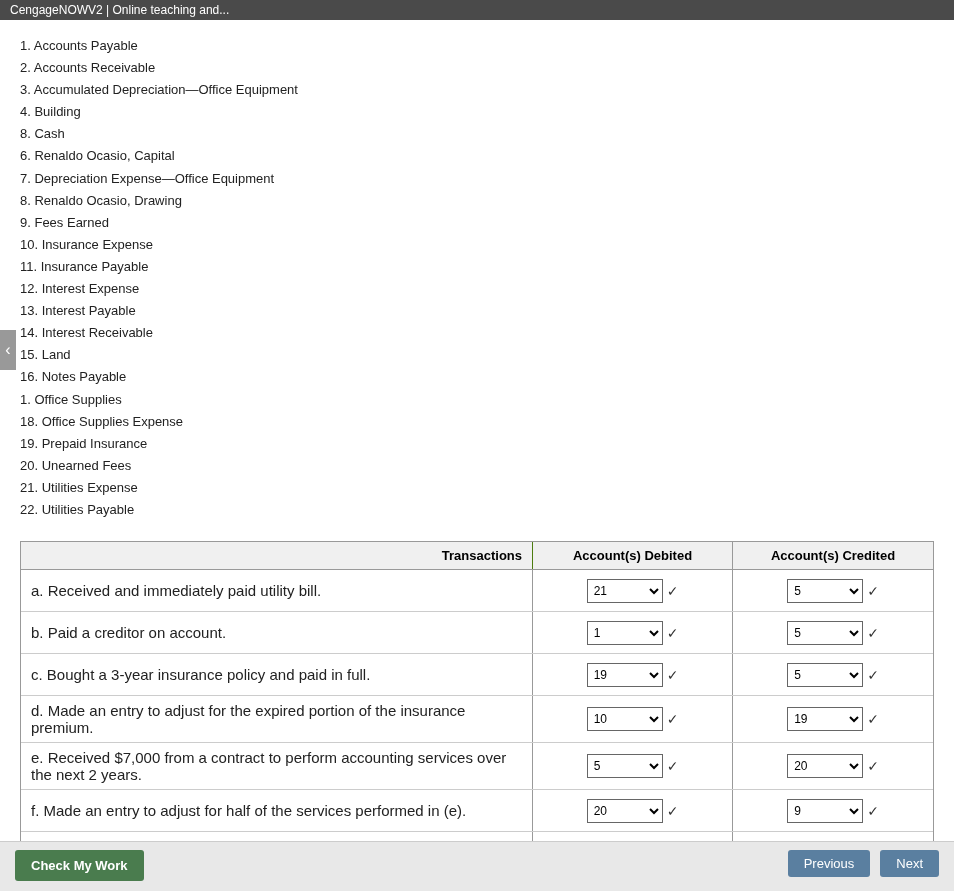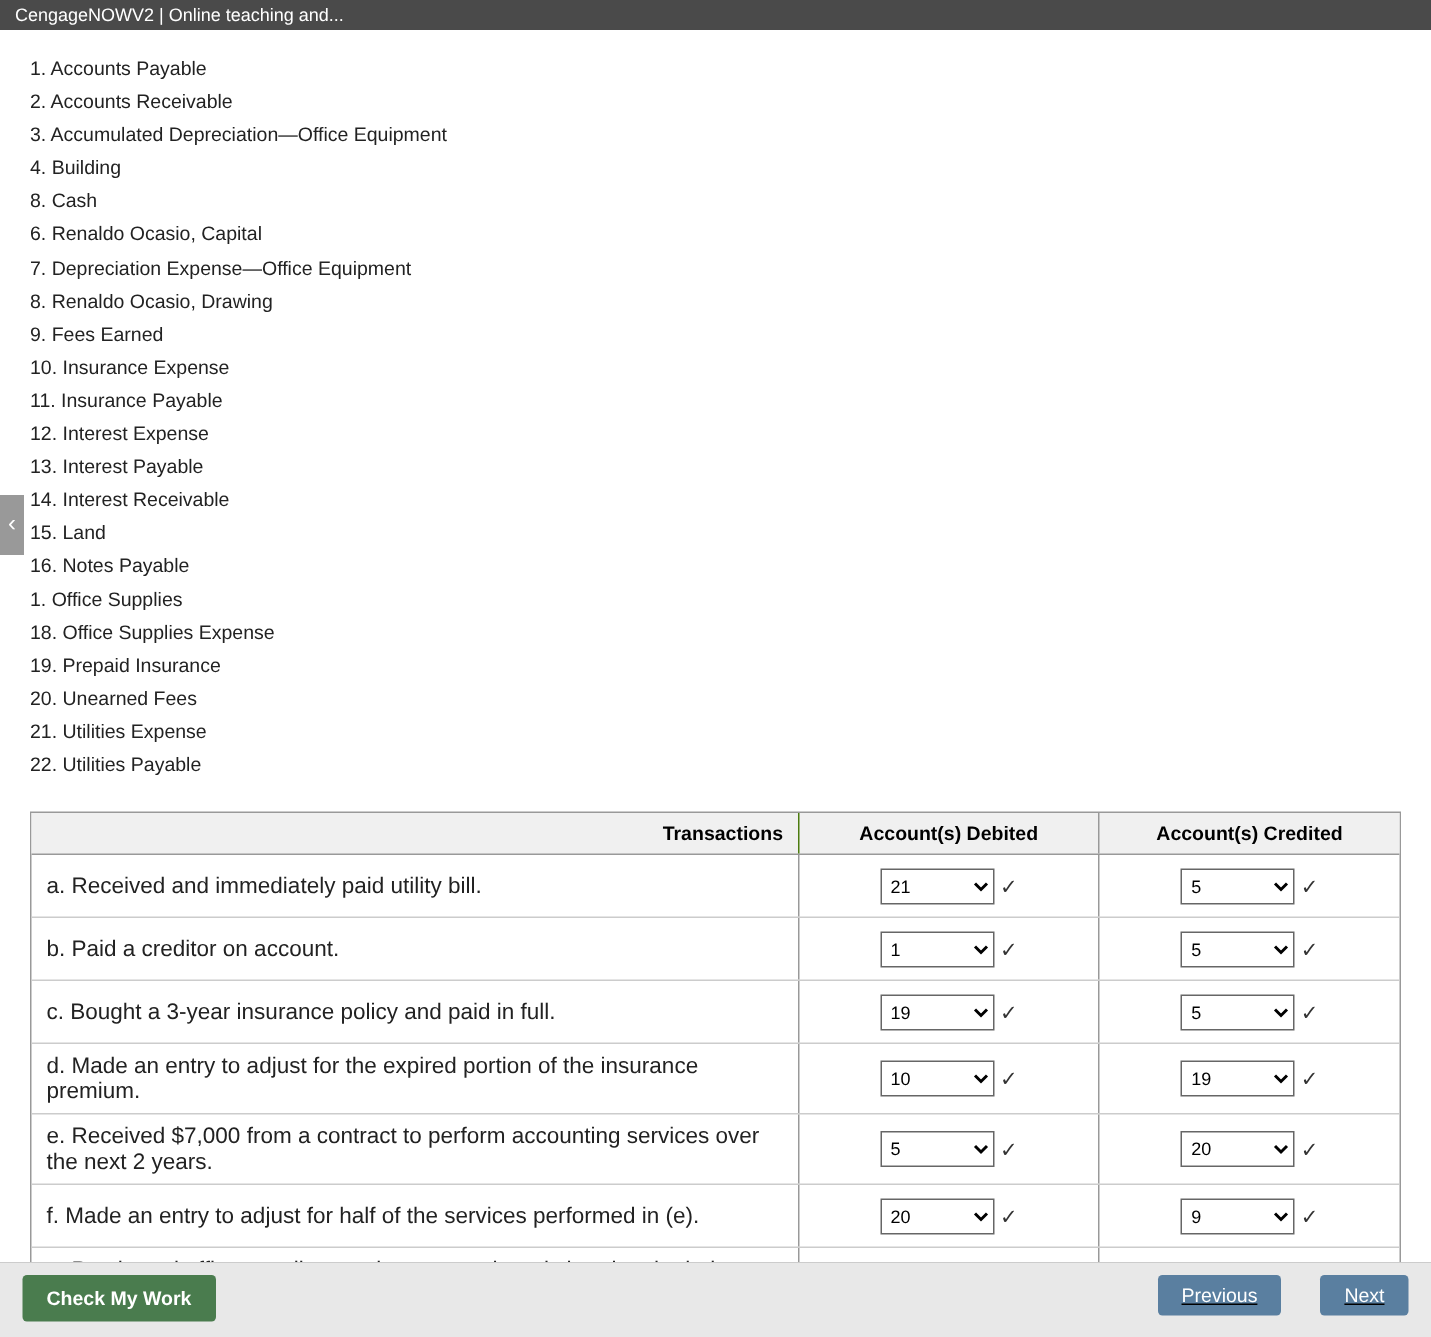--- a/index.html
+++ b/index.html
@@ -117,22 +117,21 @@
       color: white;
       border: none;
       padding: 8px 16px;
       font-size: 13px;
       font-weight: bold;
       cursor: pointer;
       border-radius: 3px;
     }
     .nav-buttons {
       display: flex;
-      gap: 26px;
-      text-decoration: underline;
+      gap: 10px;
     }
     .nav-btn {
       background: #5a7fa0;
       color: white;
       border: none;
       padding: 6px 16px;
       font-size: 13px;
       cursor: pointer;
       border-radius: 3px;
     }

